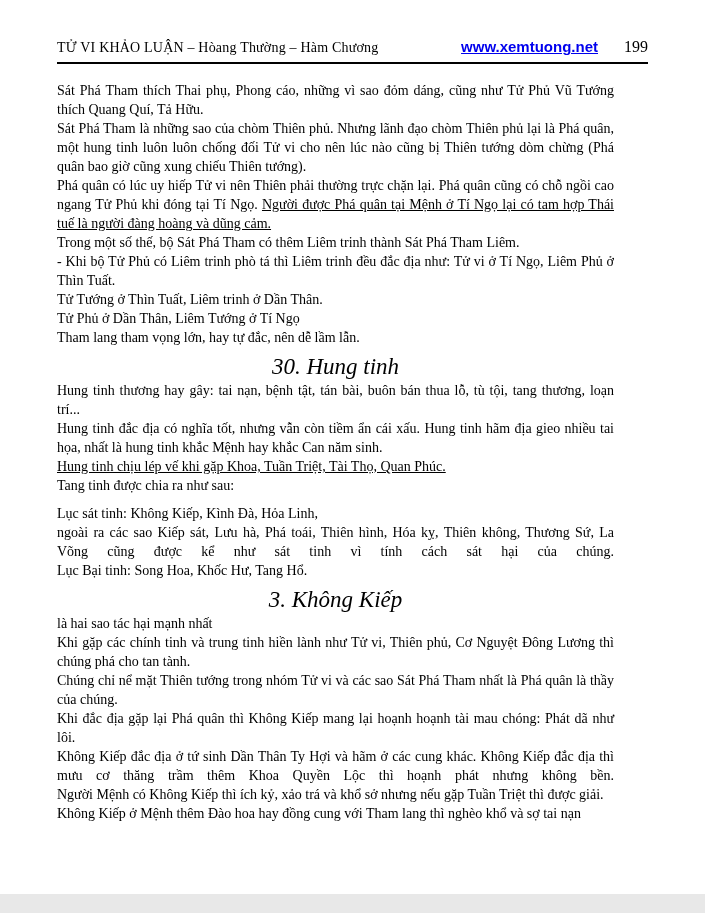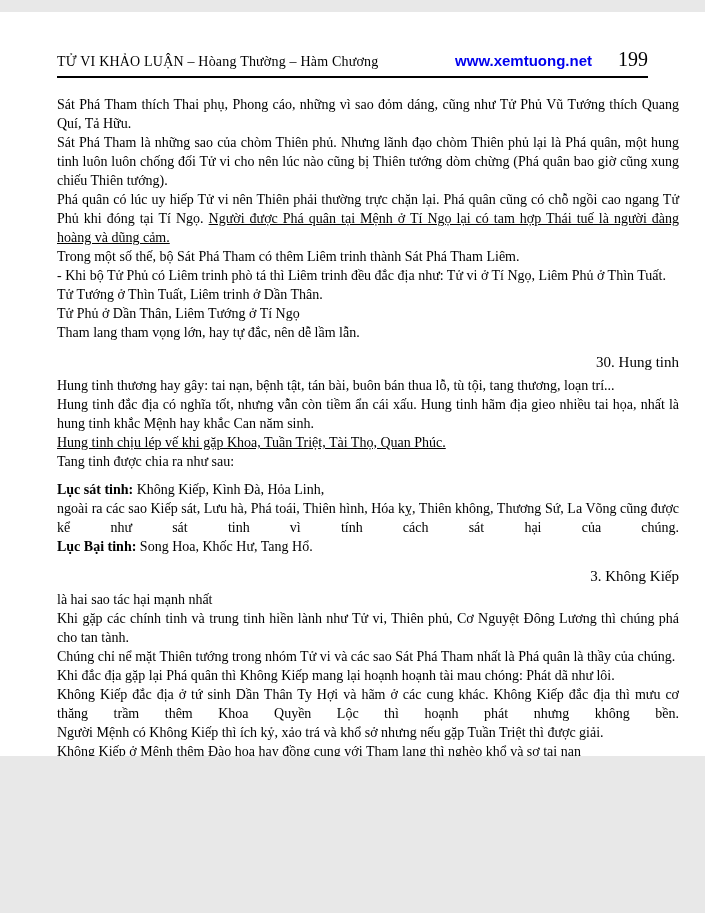--- a/index.html
+++ b/index.html
@@ -1,64 +1,66 @@
 <!DOCTYPE html>
 <html><head>
 <meta charset="utf-8">
 <style>
   html, body { margin: 0; padding: 0; background: #e8e8e8; }
   .page {
     position: relative;
     width: 705px;
-    height: 744px;
-    margin: 12px auto;
+    height: 894px;
+    margin: 0 auto;
     background: #ffffff;
     box-sizing: border-box;
     font-family: "Liberation Serif", "DejaVu Serif", serif;
     color: #000000;
     overflow: hidden;
   }
   .header {
     display: flex;
     justify-content: space-between;
     align-items: baseline;
     padding: 38px 57px 0 57px;
     font-size: 14px;
     line-height: 18px;
   }
   .h-title { letter-spacing: 0.2px; white-space: nowrap; }
   .h-right { display: flex; align-items: baseline; }
   .h-link {
     font-family: "Liberation Sans", "DejaVu Sans", sans-serif;
     font-weight: bold;
     font-size: 15px;
+    text-decoration: underline;
     color: #0000EE;
     cursor: pointer;
   }
-  .h-page { margin-left: 26px; font-size: 20px; }
+  .h-page { margin-left: 26px; font-size: 16px; }
   .rule {
     margin: 5px 57px 0 57px;
     border-top: 2px solid #000000;
   }
   .content {
-    padding: 17px 26px 0 57px;
+    padding: 17px 91px 0 57px;
     font-size: 14px;
     line-height: 19px;
     text-align: justify;
   }
   .content p { margin: 0; }
   .u { text-decoration: underline; }
-  .b { font-weight: bold; }
+  .b { font-weight: normal; }
   .stretch { text-align-last: justify; }
   h2.sec {
+    font-style: italic;
     font-weight: normal;
-    font-size: 15px;
+    font-size: 23px;
     line-height: 22px;
     margin: 9px 0 3px 0;
-    text-align: right;
+    text-align: center;
   }
   p.gap-above { margin-top: 9px; }
 </style>
 </head>
 <body>
 
 <div class="page">
 
   <div class="header">
     <span class="h-title">TỬ VI KHẢO LUẬN – Hòang Thường – Hàm Chương</span>

